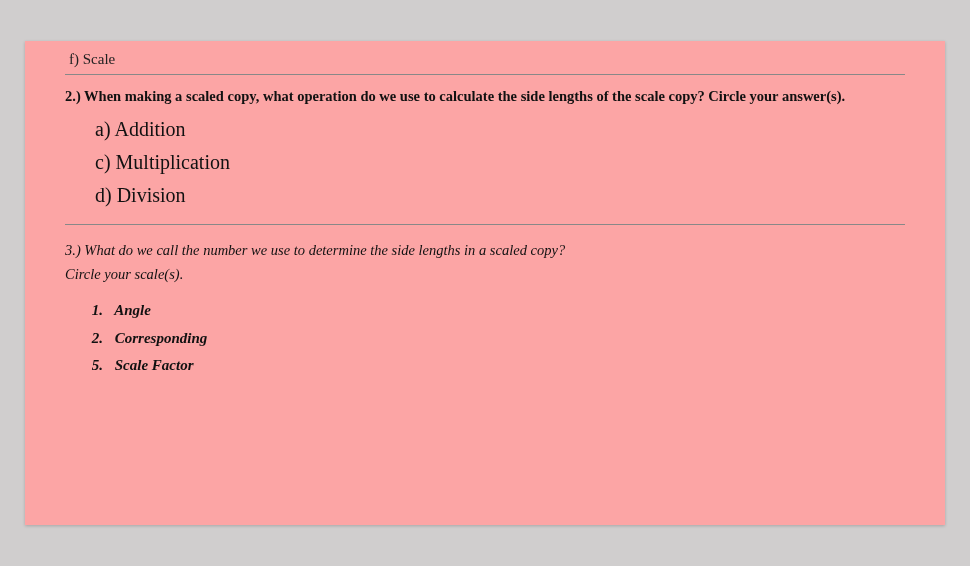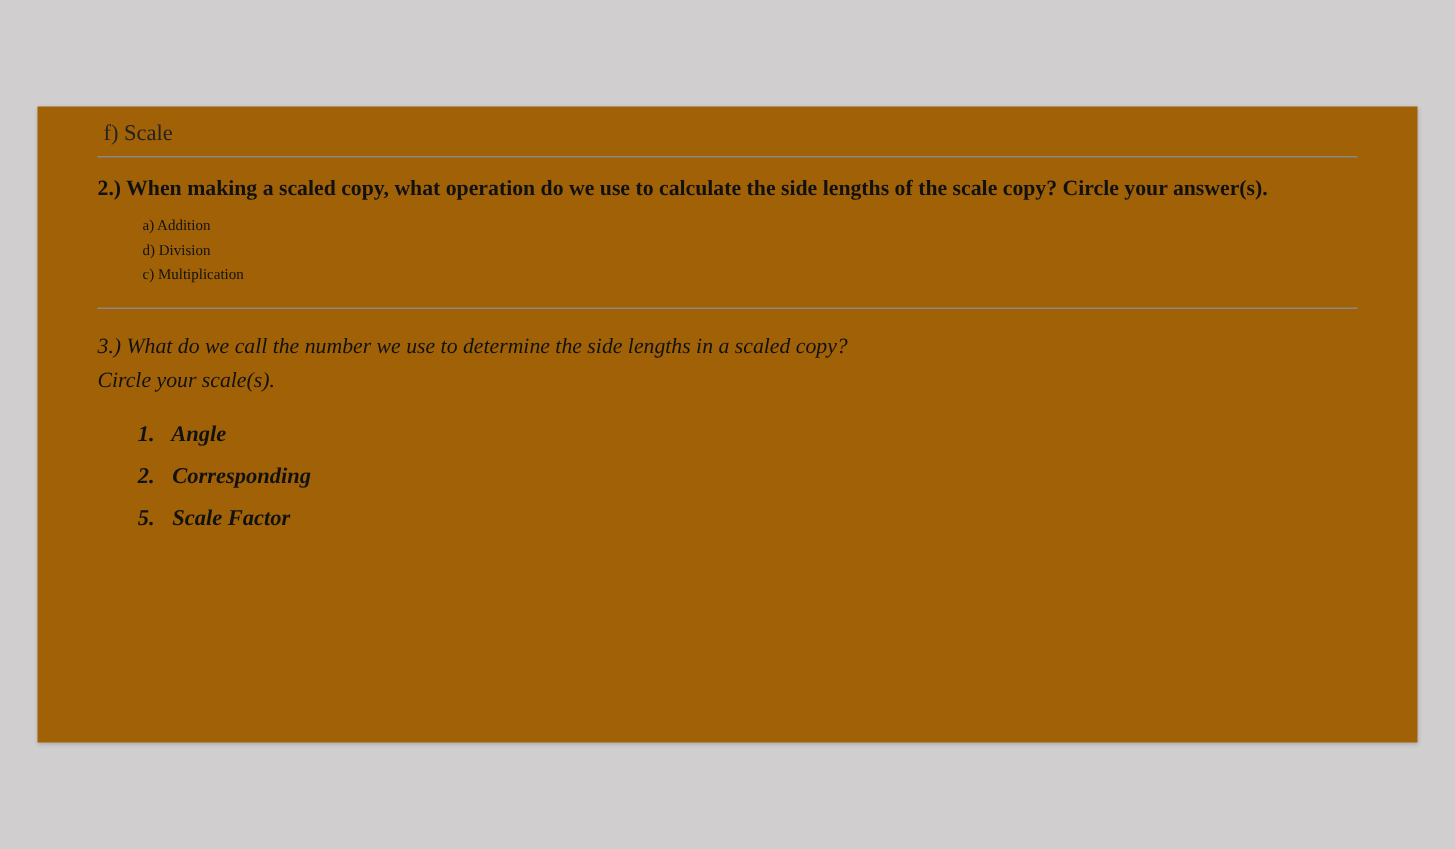--- a/index.html
+++ b/index.html
@@ -14,22 +14,22 @@
       background-color: #d0cece;
       font-family: Georgia, 'Times New Roman', serif;
       overflow: hidden;
       display: flex;
       align-items: center;
       justify-content: center;
     }
 
     .paper {
       width: 920px;
-      height: 424px;
-      background-color: #a16207;
+      height: 484px;
+      background-color: #fca5a5;
       padding: 10px 40px 20px 40px;
       position: relative;
       box-shadow: 0 1px 3px rgba(0,0,0,0.2);
     }
 
     .top-label {
       font-size: 15px;
       color: #222;
       margin-bottom: 6px;
       padding-left: 4px;
@@ -52,21 +52,21 @@
       margin-bottom: 6px;
       font-weight: bold;
     }
 
     .options-list {
       list-style: none;
       padding-left: 30px;
     }
 
     .options-list li {
-      font-size: 10px;
+      font-size: 20px;
       color: #111;
       line-height: 1.65;
     }
 
     .divider2 {
       border: none;
       border-top: 1px solid #888;
       margin: 12px 0 14px 0;
     }
 
@@ -112,22 +112,22 @@
 <div class="paper">
 
   <div class="top-label">f)  Scale</div>
 
   <hr class="divider">
 
   <div class="question-block">
     <p class="question-text">2.) When making a scaled copy, what operation do we use to calculate the side lengths of the scale copy? Circle your answer(s).</p>
     <ul class="options-list">
     <li>a)  Addition</li>
+        <li>c)  Multiplication</li>
         <li>d)  Division</li>
-        <li>c)  Multiplication</li>
       </ul>
   </div>
 
   <hr class="divider2">
 
   <div class="question-block">
     <p class="question3-text">3.) What do we call the number we use to determine the side lengths in a scaled copy?</p>
     <p class="question3-sub">Circle your scale(s).</p>
     <ul class="numbered-list">
     <li><span class="num">1.</span>  Angle</li>

